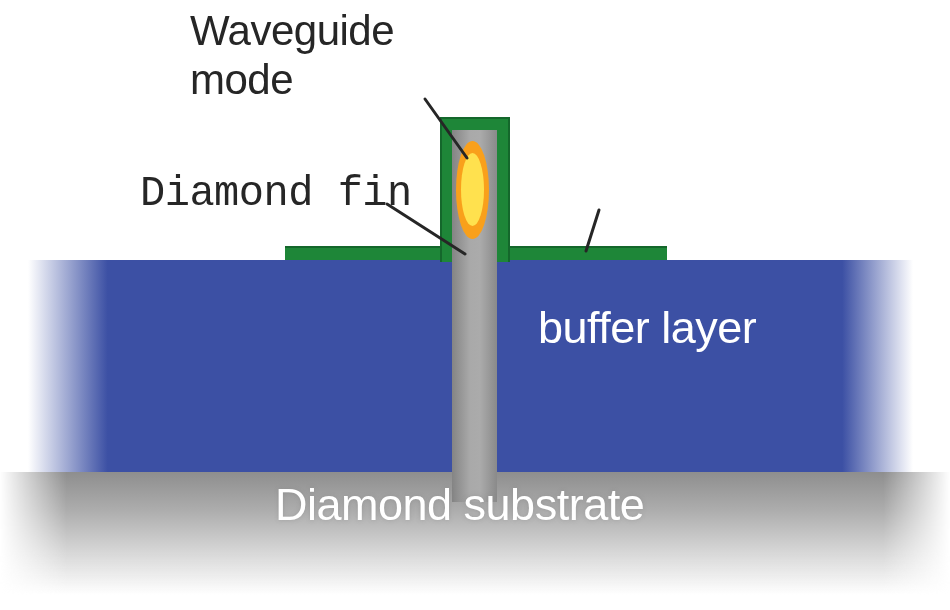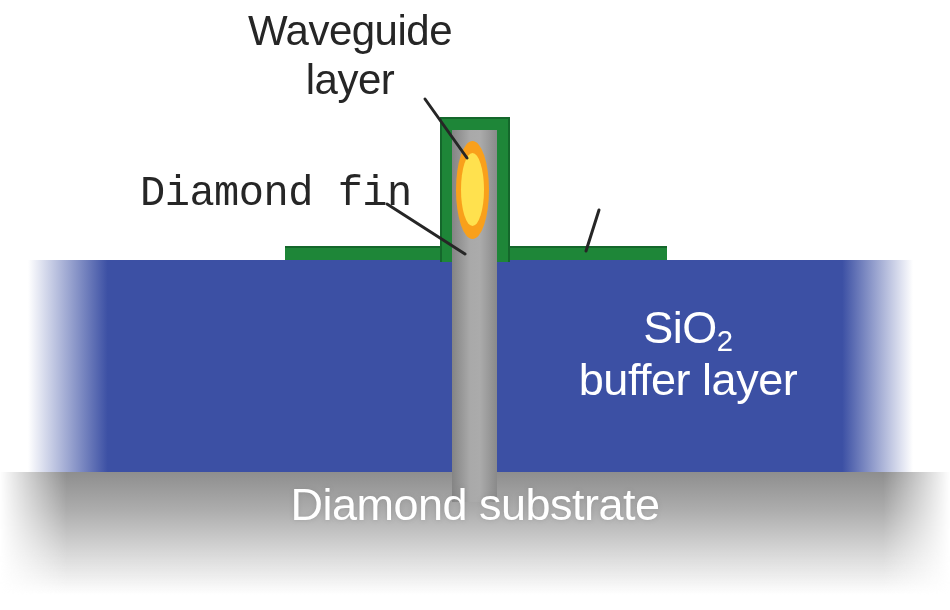--- a/index.html
+++ b/index.html
@@ -51,21 +51,21 @@
   }
 
   
   .leaders{position:absolute;left:0;top:0;width:950px;height:610px;pointer-events:none;}
   .leaders line{stroke:var(--label-dark,#262626);stroke-width:3;stroke-linecap:round;}
 
   
   .lbl{position:absolute;color:var(--label-dark,#262626);
        font-size:42px;line-height:49px;letter-spacing:-0.5px;white-space:nowrap;}
   .lbl.light{color:var(--label-light,#FFFFFF);}
-  .ctr{text-align:center;}
+  .ctr{text-align:left;}
   sub.f{font-size:65%;vertical-align:-0.28em;line-height:0;}
   .waveguide-label{left:190px;top:6px;width:320px;}
   .fin-label{left:140px;top:170px;font-family:Liberation Mono, monospace;}
   .si3n4-label{left:516px;top:102px;width:400px;font-size:41px;line-height:50px;}
   .sio2-label{left:538px;top:302px;width:300px;font-size:45px;line-height:52px;}
   .substrate-label{left:275px;top:480px;width:400px;font-size:45px;
                    text-shadow:0 0 4px rgba(120,120,120,.35);}
 </style>
 </head>
 <body>
@@ -82,26 +82,25 @@
   </div>
 
   <svg class="leaders" viewBox="0 0 950 610">
     <line x1="425" y1="99" x2="467" y2="158"></line>
     <line x1="387" y1="204" x2="465" y2="254"></line>
     <line x1="599" y1="210" x2="586" y2="251"></line>
   </svg>
 
   <div class="lbl ctr waveguide-label">
     <div>Waveguide</div>
-    <div>layer</div>
+    <div>mode</div>
   </div>
 
   <div class="lbl fin-label">Diamond fin</div>
 
 
   <div class="lbl light ctr sio2-label">
-    <div><span>SiO</span><sub class="f">2</sub></div>
     <div>buffer layer</div>
   </div>
 
   <div class="lbl light ctr substrate-label">Diamond substrate</div>
 
 </div>
 
 </body></html>

